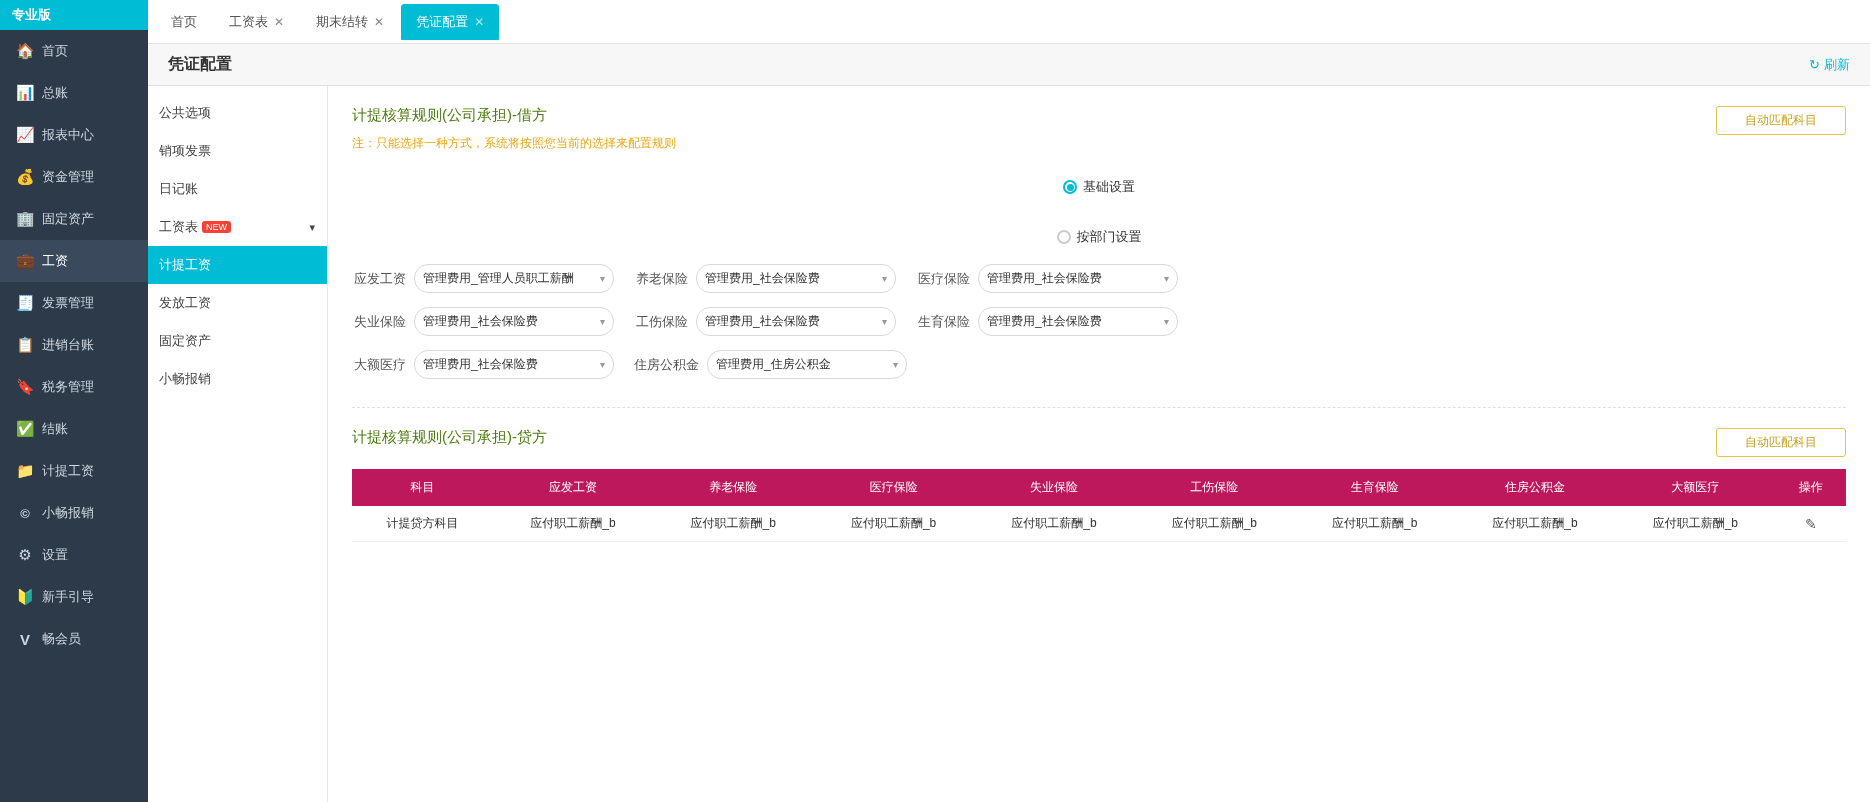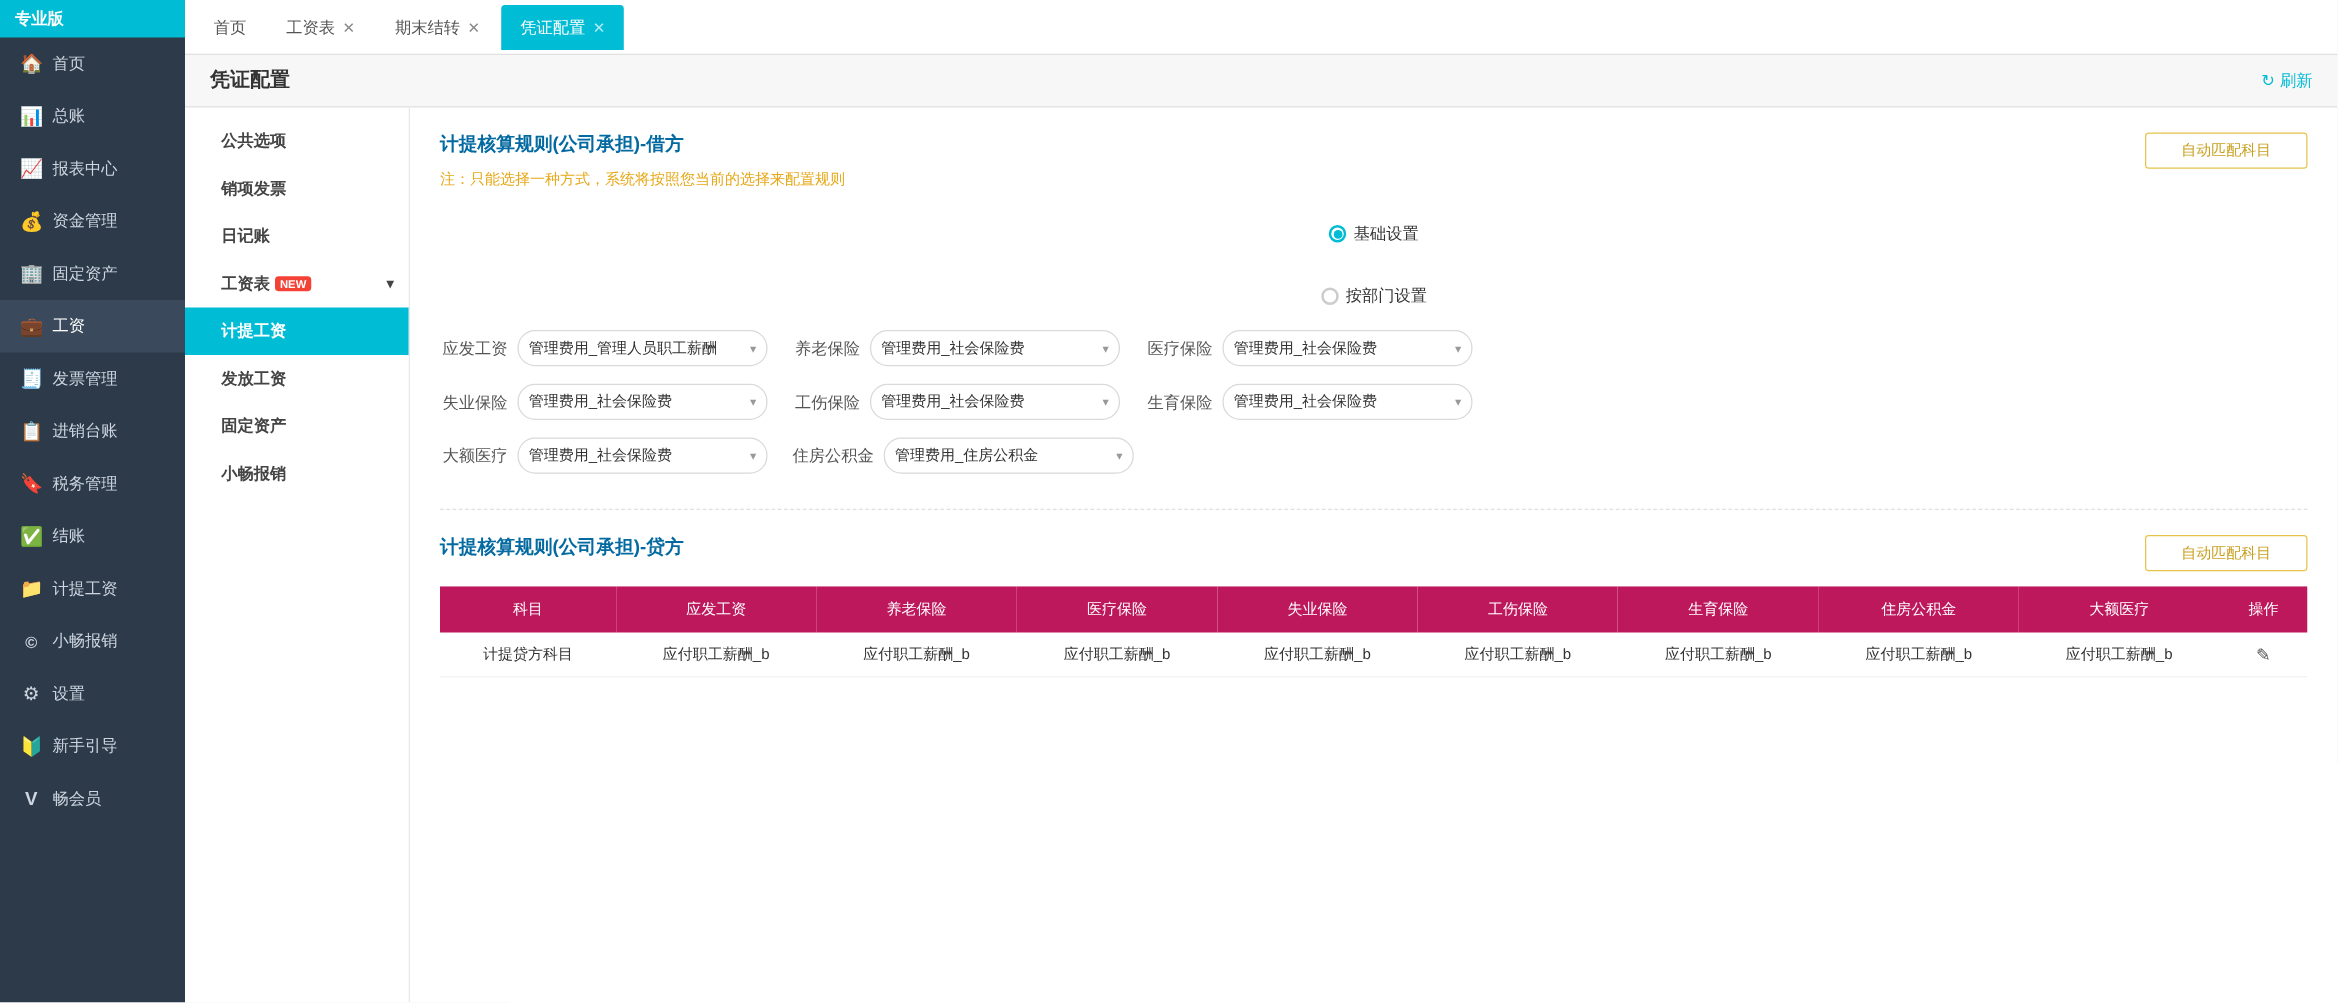--- a/index.html
+++ b/index.html
@@ -110,26 +110,25 @@
     
     .sub-nav {
       width: 180px;
       background: #fff;
       border-right: 1px solid #e8e8e8;
       padding-top: 8px;
       flex-shrink: 0;
       overflow-y: auto;
     }
     .sub-nav-item {
-      padding: 10px 29px;
+      padding: 10px 11px;
       cursor: pointer;
       font-size: 13px;
       color: #444;
       position: relative;
-      font-weight: bold;
     }
     .sub-nav-item.active {
       background: #00bcd4;
       color: #fff;
     }
     .sub-nav-item .new-badge {
       background: #f44336;
       color: #fff;
       font-size: 9px;
       padding: 1px 4px;
@@ -152,22 +151,22 @@
       padding: 20px 24px;
       background: #fff;
     }
 
     
     .section {
       margin-bottom: 28px;
     }
     .section-title {
       font-size: 15px;
-      font-weight: bold;
-      color: #0369a1;
+      font-weight: normal;
+      color: #4d7c0f;
       margin-bottom: 10px;
     }
     .section-note {
       color: #e6a817;
       font-size: 12px;
       margin-bottom: 14px;
     }
     .section-header {
       display: flex;
       align-items: flex-start;

